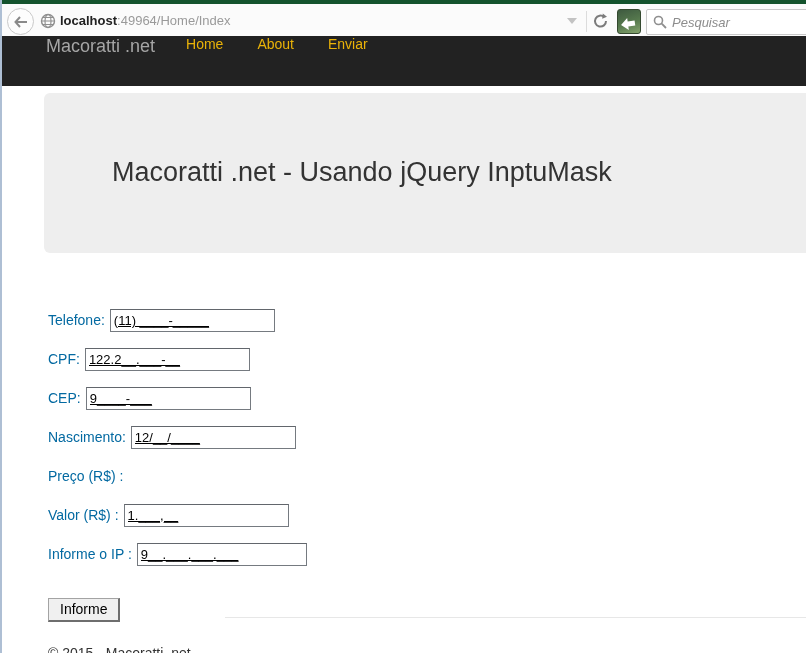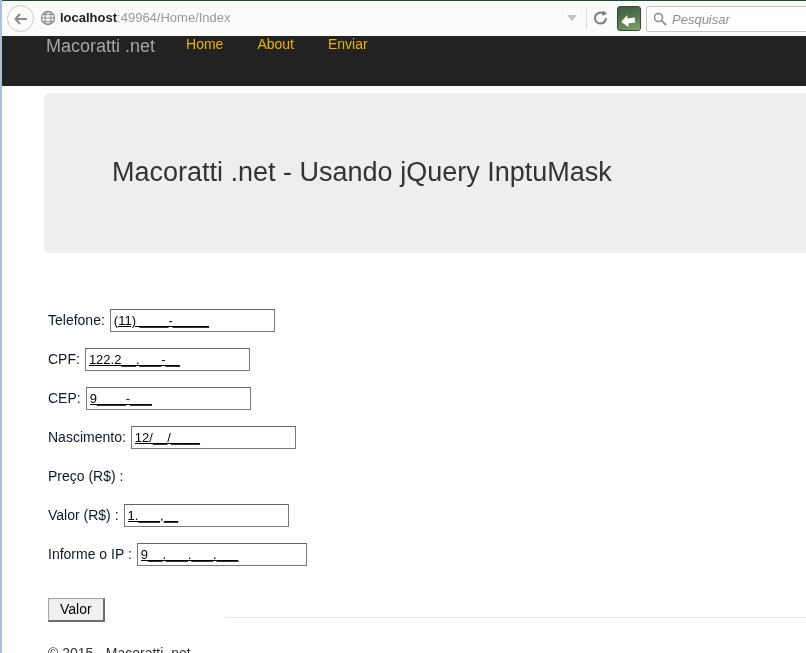--- a/index.html
+++ b/index.html
@@ -2,21 +2,21 @@
 <html><head>
 <meta charset="utf-8">
 <style>
   * { margin:0; padding:0; box-sizing:border-box; }
   html,body { width:806px; height:653px; }
   body { font-family:"Liberation Sans", sans-serif; background:#fff; }
 
   .browser { position:relative; width:806px; height:653px; overflow:hidden; background:#fff; }
 
   
-  .toolbar { position:relative; height:36px; background:#fbfbfb; border-top:1px solid #14532d; }
+  .toolbar { position:relative; height:36px; background:#fbfbfb; border-top:4px solid #14532d; }
   .back-btn { position:absolute; left:7px; top:4px; width:27px; height:27px; border-radius:50%;
               background:#fdfdfd; border:1px solid #c9c9c9; color:#8a8a8a; font-size:15px;
               display:flex; align-items:center; justify-content:center; }
   .globe { position:absolute; left:40px; top:9px; }
   .url-text { position:absolute; left:60px; top:9px; font-size:13px; white-space:nowrap; }
   .url-host { color:#222; font-weight:700; }
   .url-path { color:#9a9a9a; }
   .url-dropdown { position:absolute; left:567px; top:14px; width:0; height:0;
                   border-left:5px solid transparent; border-right:5px solid transparent;
                   border-top:6px solid #c3c3c3; }
@@ -37,21 +37,21 @@
   .nav-links { display:flex; list-style:none; margin-left:14px; }
   .nav-links li { padding:0 17px; font-size:14px; color:#eab308; }
 
   
   .jumbotron { margin:7px -40px 0 44px; height:160px; background:#eeeeee; border-radius:6px; }
   .jumbotron h1 { padding:64px 0 0 68px; font-size:27px; font-weight:400; color:#333; letter-spacing:0; }
 
   
   .mask-form { margin-top:55px; }
   .form-row { display:flex; align-items:center; margin:0 0 15px 48px; height:24px; }
-  .form-row label { font-size:14px; color:#0f172a; }
+  .form-row label { font-size:14px; color:#0369a1; }
   .form-row input { margin-left:5px; width:165px; height:23px; border:1px solid #757a80;
                     border-top-color:#62666c; padding:1px 3px; font-size:13px; color:#000;
                     font-family:"Liberation Sans", sans-serif; background:#fff; border-radius:0;text-decoration:underline; }
   .form-row input.wide { width:170px; }
   .submit-btn { margin:17px 0 0 48px; padding:2px 11px 3px 11px; font-size:14px; color:#000;
                 background:#f0f0f0; border:1px solid #a3a3a3;
                 border-right:2px solid #6e6e6e; border-bottom:2px solid #6e6e6e;
                 font-family:"Liberation Sans", sans-serif; }
 
   
@@ -147,18 +147,18 @@
     <div class="form-row">
       <label>Valor (R$) :</label>
       <input type="text" value="1.___,__" style="">
     </div>
 
     <div class="form-row">
       <label>Informe o IP :</label>
       <input type="text" class="wide" value="9__.___.___.___" style="">
     </div>
 
-    <button class="submit-btn">Valor</button>
+    <button class="submit-btn">Informe</button>
   </div>
 
   <div class="footer-rule"></div>
   <div class="footer-text">© 2015 - Macoratti .net</div>
 </div>
 
 </body></html>

